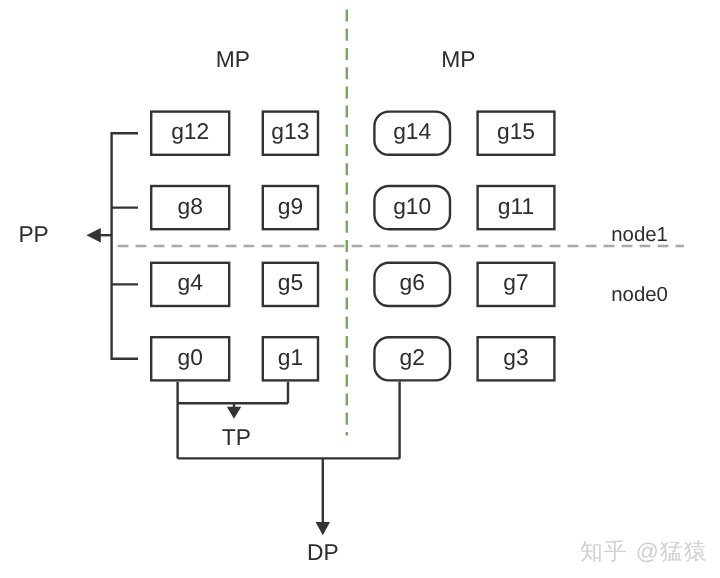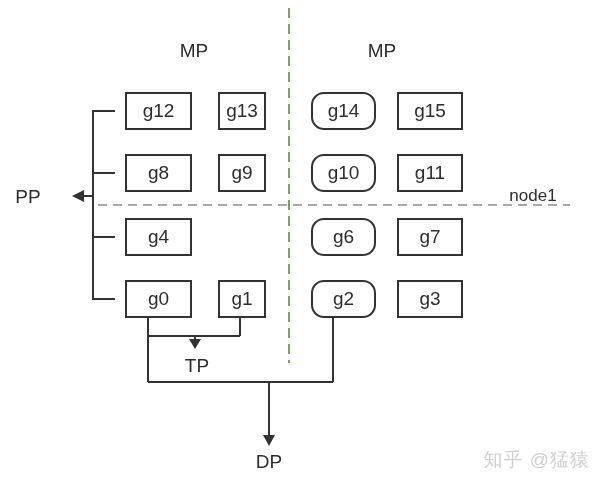--- a/index.html
+++ b/index.html
@@ -104,29 +104,31 @@
   <div class="gbox r0 c1">g13</div>
   <div class="gbox r0 c2">g14</div>
   <div class="gbox r0 c3">g15</div>
 
   <div class="gbox r1 c0">g8</div>
   <div class="gbox r1 c1">g9</div>
   <div class="gbox r1 c2">g10</div>
   <div class="gbox r1 c3">g11</div>
 
   <div class="gbox r2 c0">g4</div>
+  <div class="gbox r2 c1">g5</div>
   <div class="gbox r2 c2">g6</div>
   <div class="gbox r2 c3">g7</div>
 
   <div class="gbox r3 c0">g0</div>
   <div class="gbox r3 c1">g1</div>
   <div class="gbox r3 c2">g2</div>
   <div class="gbox r3 c3">g3</div>
 
   <div class="lbl mp-left">MP</div>
   <div class="lbl mp-right">MP</div>
   <div class="lbl pp">PP</div>
   <div class="lbl node1">node1</div>
+  <div class="lbl node0">node0</div>
   <div class="lbl tp">TP</div>
   <div class="lbl dp">DP</div>
   <div class="watermark">知乎 @猛猿</div>
 
 </div>
 
 </body></html>

